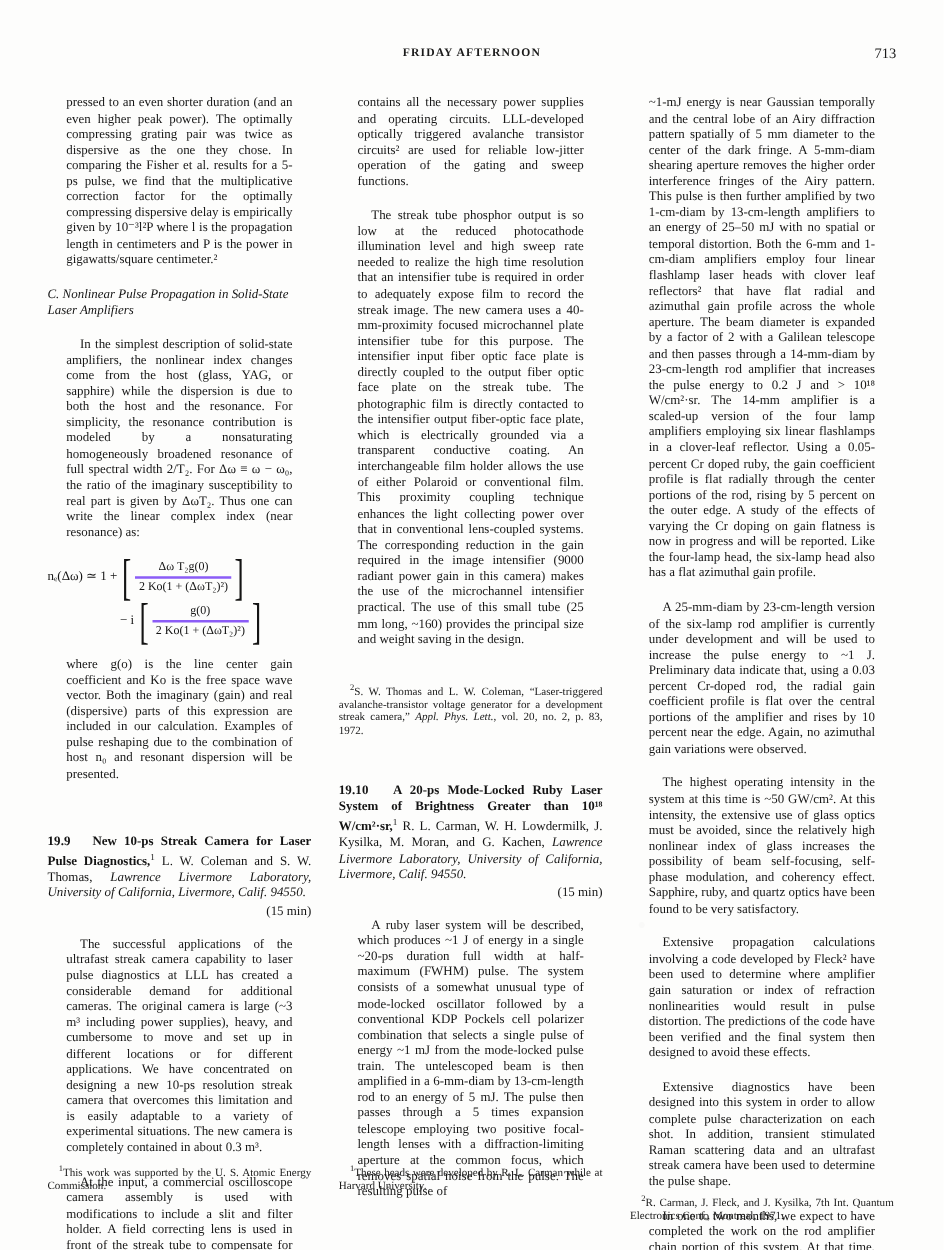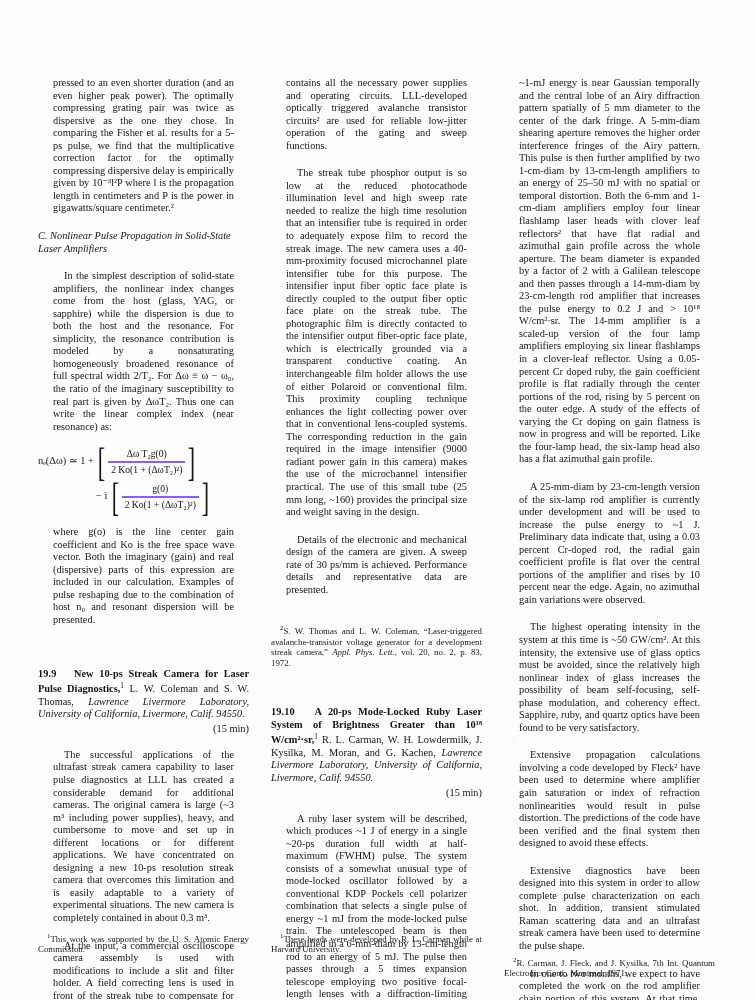--- a/index.html
+++ b/index.html
@@ -180,20 +180,24 @@
   .footnote .it { font-style: italic; }
   .gap-m { height: 12px; }
   .gap-l { height: 26px; }
 </style>
 </head>
 <body>
 
 <div class="page">
   <div class="grain"></div>
 
+  <div class="running-head">
+    <div class="rh-title">FRIDAY AFTERNOON</div>
+    <div class="rh-folio">713</div>
+  </div>
 
   <div class="columns">
 
     <div class="col">
       <p class="noindent">pressed to an even shorter duration (and an even higher peak power). The optimally compressing grating pair was twice as dispersive as the one they chose. In comparing the Fisher et al. results for a 5-ps pulse, we find that the multiplicative correction factor for the optimally compressing dispersive delay is empirically given by 10⁻³l²P where l is the propagation length in centimeters and P is the power in gigawatts/square centimeter.²</p>
 
       <div class="sec-italic-head">C. Nonlinear Pulse Propagation in Solid-State Laser Amplifiers</div>
 
       <p class="indent">In the simplest description of solid-state amplifiers, the nonlinear index changes come from the host (glass, YAG, or sapphire) while the dispersion is due to both the host and the resonance. For simplicity, the resonance contribution is modeled by a nonsaturating homogeneously broadened resonance of full spectral width 2/T₂. For Δω ≡ ω − ω₀, the ratio of the imaginary susceptibility to real part is given by ΔωT₂. Thus one can write the linear complex index (near resonance) as:</p>
 
@@ -221,21 +225,20 @@
 
       <div class="footnote-wrap" style="top: 862px;">
         <div class="fn-rule"></div>
         <p class="footnote"><span class="fnum">1</span><span>This work was supported by the U. S. Atomic Energy Commission.</span></p>
       </div>
     </div>
 
     <div class="col">
       <p class="noindent">contains all the necessary power supplies and operating circuits. LLL-developed optically triggered avalanche transistor circuits² are used for reliable low-jitter operation of the gating and sweep functions.</p>
       <p class="indent">The streak tube phosphor output is so low at the reduced photocathode illumination level and high sweep rate needed to realize the high time resolution that an intensifier tube is required in order to adequately expose film to record the streak image. The new camera uses a 40-mm-proximity focused microchannel plate intensifier tube for this purpose. The intensifier input fiber optic face plate is directly coupled to the output fiber optic face plate on the streak tube. The photographic film is directly contacted to the intensifier output fiber-optic face plate, which is electrically grounded via a transparent conductive coating. An interchangeable film holder allows the use of either Polaroid or conventional film. This proximity coupling technique enhances the light collecting power over that in conventional lens-coupled systems. The corresponding reduction in the gain required in the image intensifier (9000 radiant power gain in this camera) makes the use of the microchannel intensifier practical. The use of this small tube (25 mm long, ~160) provides the principal size and weight saving in the design.</p>
-      <p class="indent">Details of the electronic and mechanical design of the camera are given. A sweep rate of 30 ps/mm is achieved. Performance details and representative data are presented.</p>
 
       <div class="gap-m"></div>
 
       <p class="footnote"><span class="fnum">2</span><span>S. W. Thomas and L. W. Coleman, “Laser-triggered avalanche-transistor voltage generator for a development streak camera,” </span><span class="it">Appl. Phys. Lett.</span><span>, vol. 20, no. 2, p. 83, 1972.</span></p>
 
       <div class="gap-l"></div>
       <div class="gap-m"></div>
 
       <div class="abs-head"><span class="num">19.10</span>&nbsp;&nbsp;&nbsp;<span class="title">A 20-ps Mode-Locked Ruby Laser System of Brightness Greater than 10¹⁸ W/cm²·sr,</span><span class="sup">1</span><span class="authors"> R. L. Carman, W. H. Lowdermilk, J. Kysilka, M. Moran, and G. Kachen, </span><span class="affil">Lawrence Livermore Laboratory, University of California, Livermore, Calif. 94550.</span></div>
 

